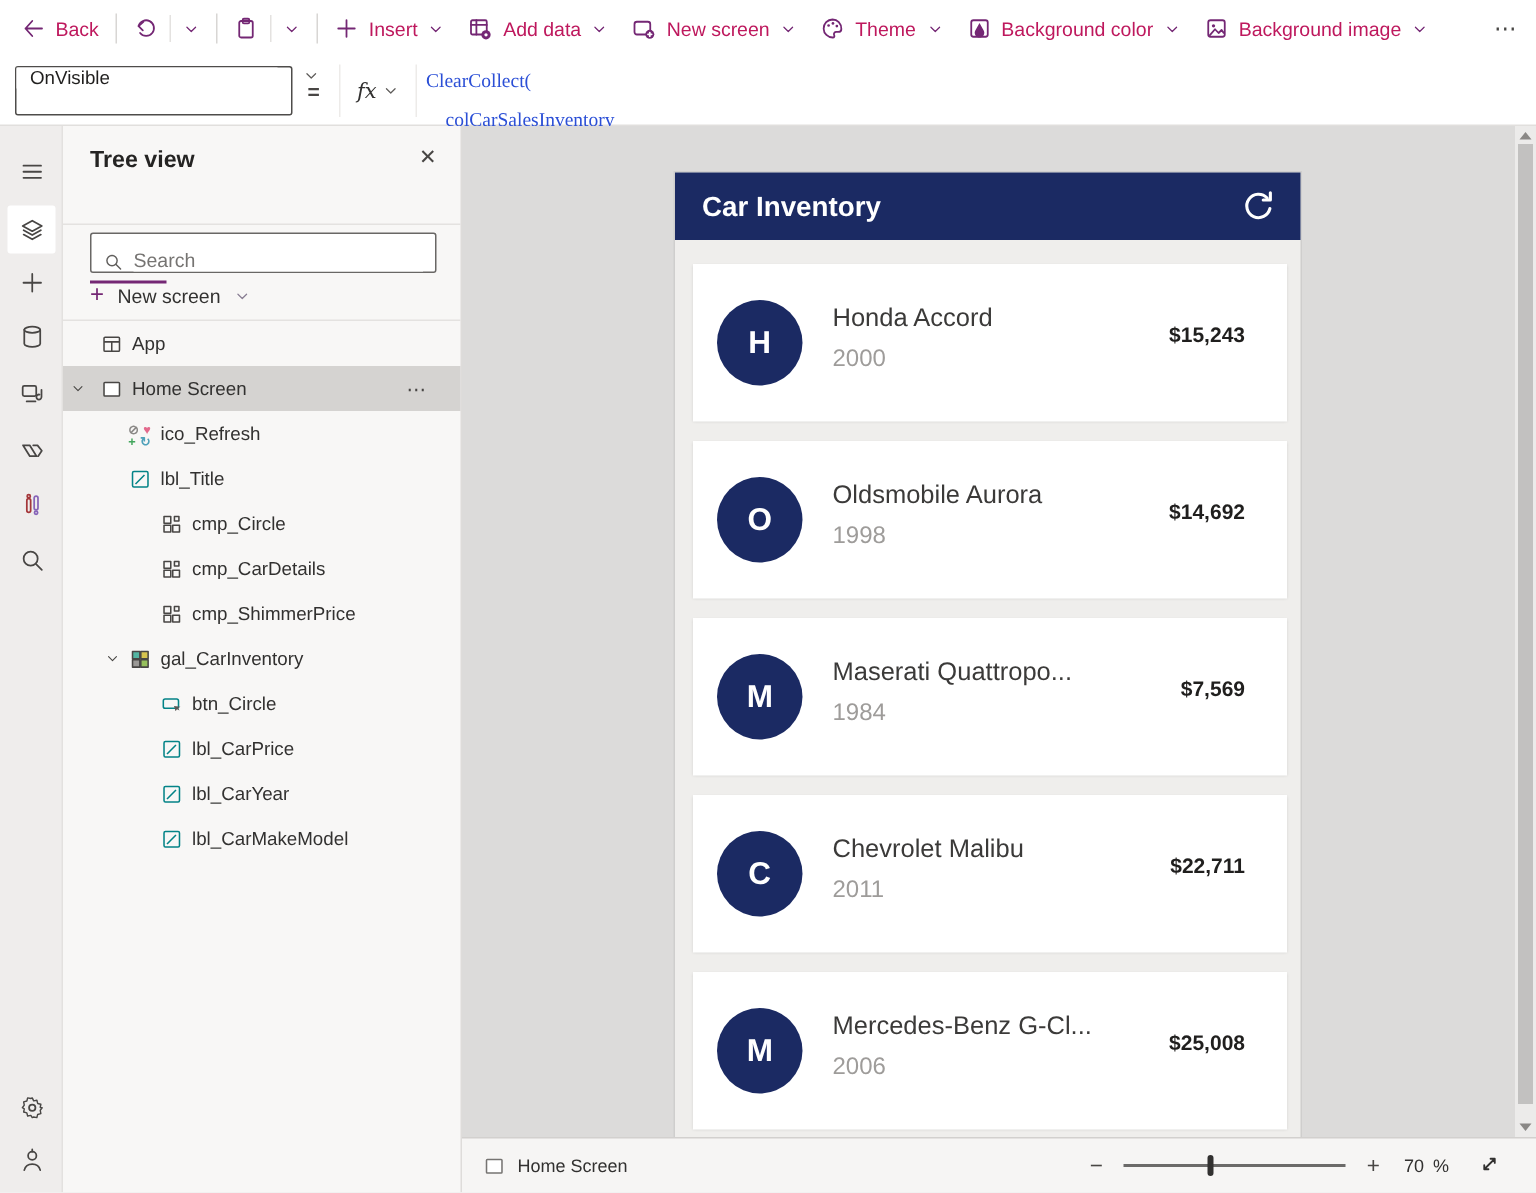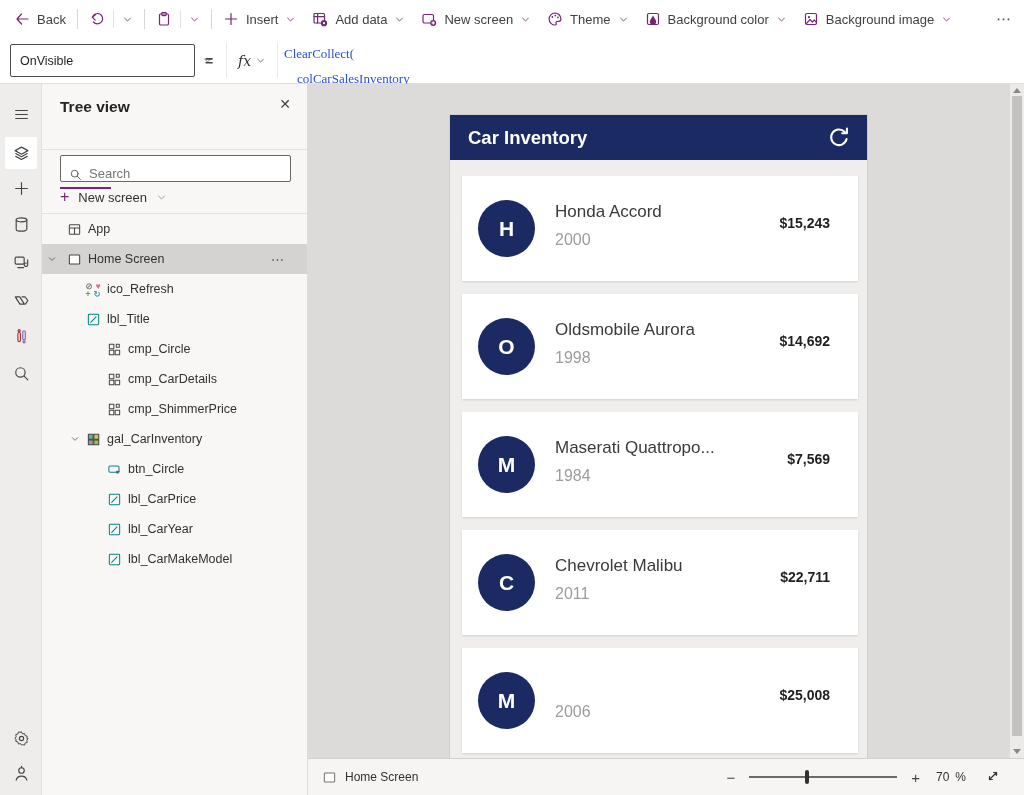--- a/index.html
+++ b/index.html
@@ -3,36 +3,36 @@
 <meta charset="utf-8">
 <style>
   * { margin:0; padding:0; box-sizing:border-box; }
   body { font-family:"Liberation Sans", sans-serif; color:#323130; }
   #root { position:relative; width:1024px; height:795px; background:#fff; overflow:hidden; }
 
   
   .toolbar { position:absolute; left:0; top:0; width:1024px; height:38px; background:#fff;
              display:flex; align-items:center; font-size:13px; }
   .tbtn { display:flex; align-items:center; gap:7px; cursor:pointer; white-space:nowrap; }
-  .tlb { color:#404040; }
+  .tlb { color:#be185d; }
   .icn { display:inline-flex; align-items:center; justify-content:center; }
   .icn svg { fill:none; stroke:currentColor; stroke-width:1.2; stroke-linecap:round; stroke-linejoin:round; }
   .acc { color:#742774; }
   .icn16 svg { width:16px; height:16px; }
   .chev svg { width:11px; height:11px; }
   .vsep { width:1px; height:20px; background:#d8d6d4; margin:0 11px; }
   .thinsep { width:1px; height:18px; background:#e4e2e0; margin:0 8px; }
   .tb-overflow { position:absolute; right:12px; top:0; height:38px; display:flex; align-items:center;
                  color:#484644; font-size:15px; letter-spacing:1px; cursor:pointer; }
 
   
   .formulabar { position:absolute; left:0; top:38px; width:1024px; height:46px; background:#fff;
                 border-bottom:1px solid #e1dfdd; }
   .propbox { position:absolute; left:10px; top:6px; width:185px; height:33px; border:1px solid #4e4c4a;
-             border-radius:2px; background:#fff; display:flex; align-items:center;gap:17px; }
+             border-radius:2px; background:#fff; display:flex; align-items:flex-start;gap:17px; }
   .propbox input { flex:1; border:none; outline:none; font-size:12.5px; padding:0 4px 0 9px;
                    font-family:"Liberation Sans",sans-serif; color:#201f1e; }
   .propbox .chev { color:#605e5c; margin-right:8px; }
   .eqsign { position:absolute; left:205px; top:0; height:46px; display:flex; align-items:center;
             font-size:14px; color:#484644; font-weight:700; }
   .fxbox { position:absolute; left:226px; top:5px; height:35px; width:52px;
            border-left:1px solid #edebe9; border-right:1px solid #edebe9;
            display:flex; align-items:center; justify-content:center; gap:4px; }
   .fxtxt { font-family:"DejaVu Serif", serif; font-style:italic; font-size:14px; color:#323130; }
   .fxbox .chev { color:#605e5c; }
@@ -598,20 +598,21 @@
             <div class="cprice">$7,569</div>
           </div>
           <div class="card">
             <div class="ccircle">C</div>
             <div class="cname">Chevrolet Malibu</div>
             <div class="cyear">2011</div>
             <div class="cprice">$22,711</div>
           </div>
           <div class="card">
             <div class="ccircle">M</div>
+            <div class="cname">Mercedes-Benz G-Cl...</div>
             <div class="cyear">2006</div>
             <div class="cprice">$25,008</div>
           </div>
         </div>
     </div>
     <div class="vscroll">
       <span class="varrow up"></span>
       <div class="vthumb"></div>
       <span class="varrow down"></span>
     </div>

